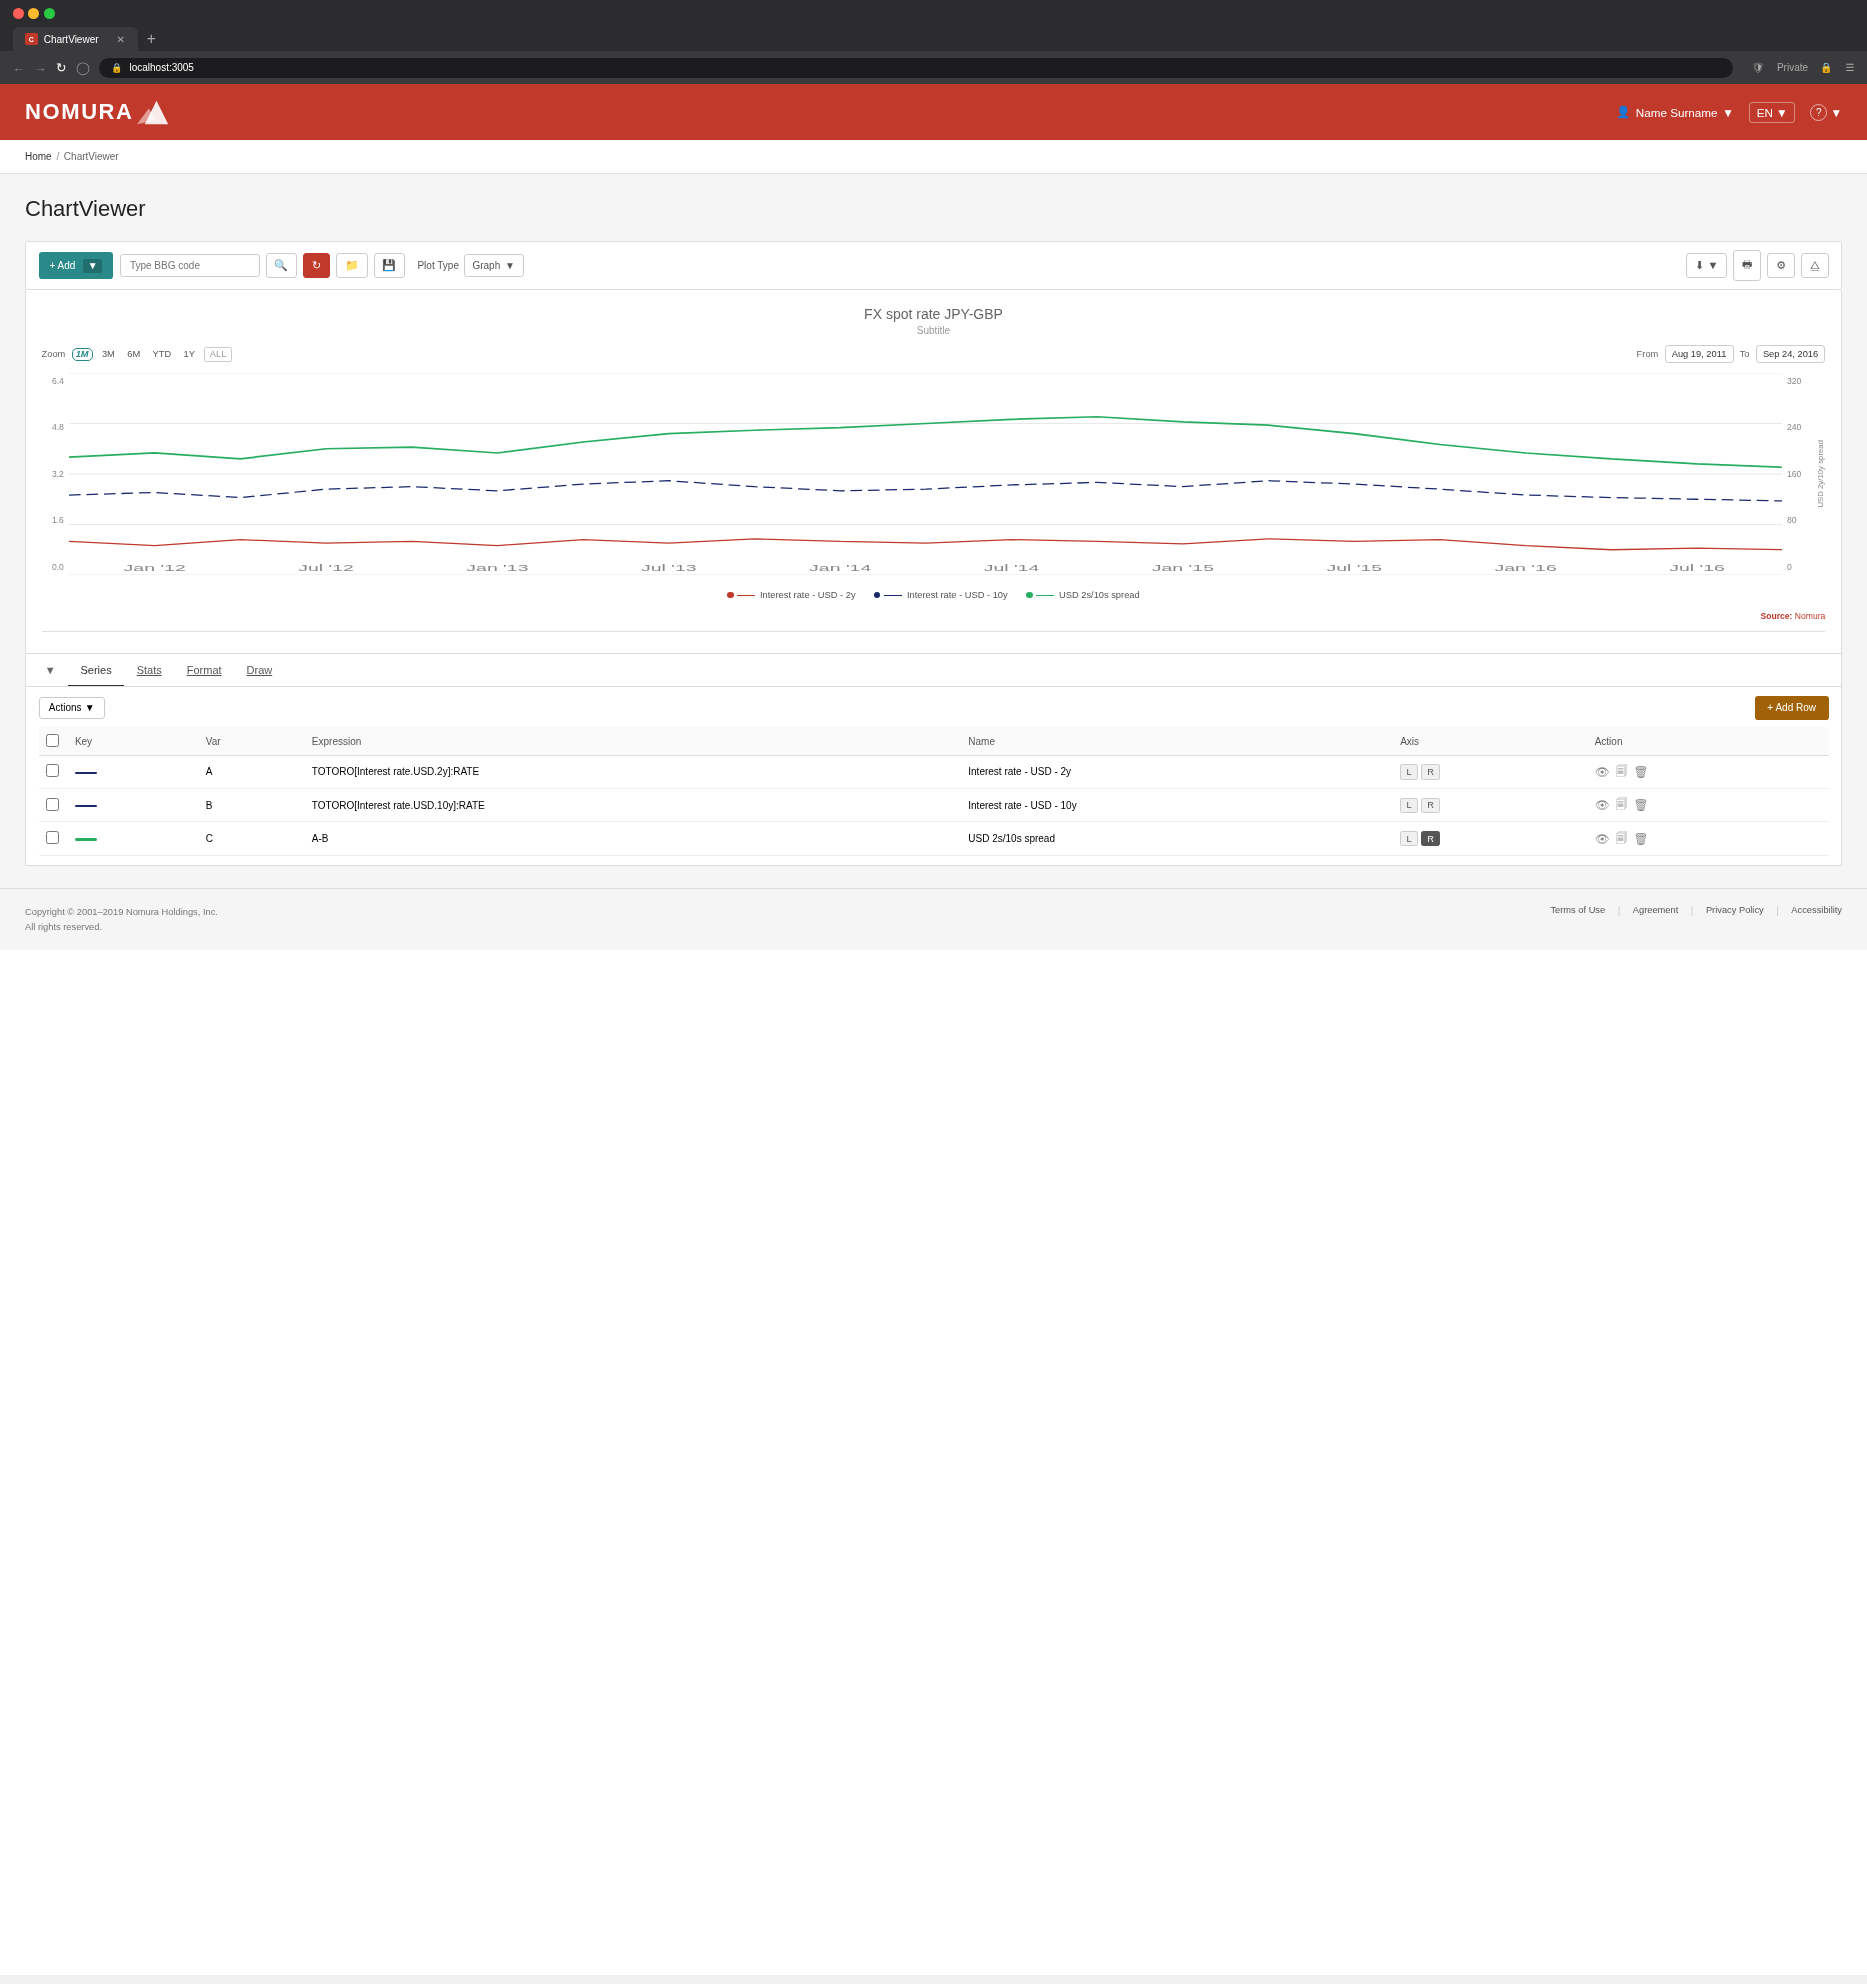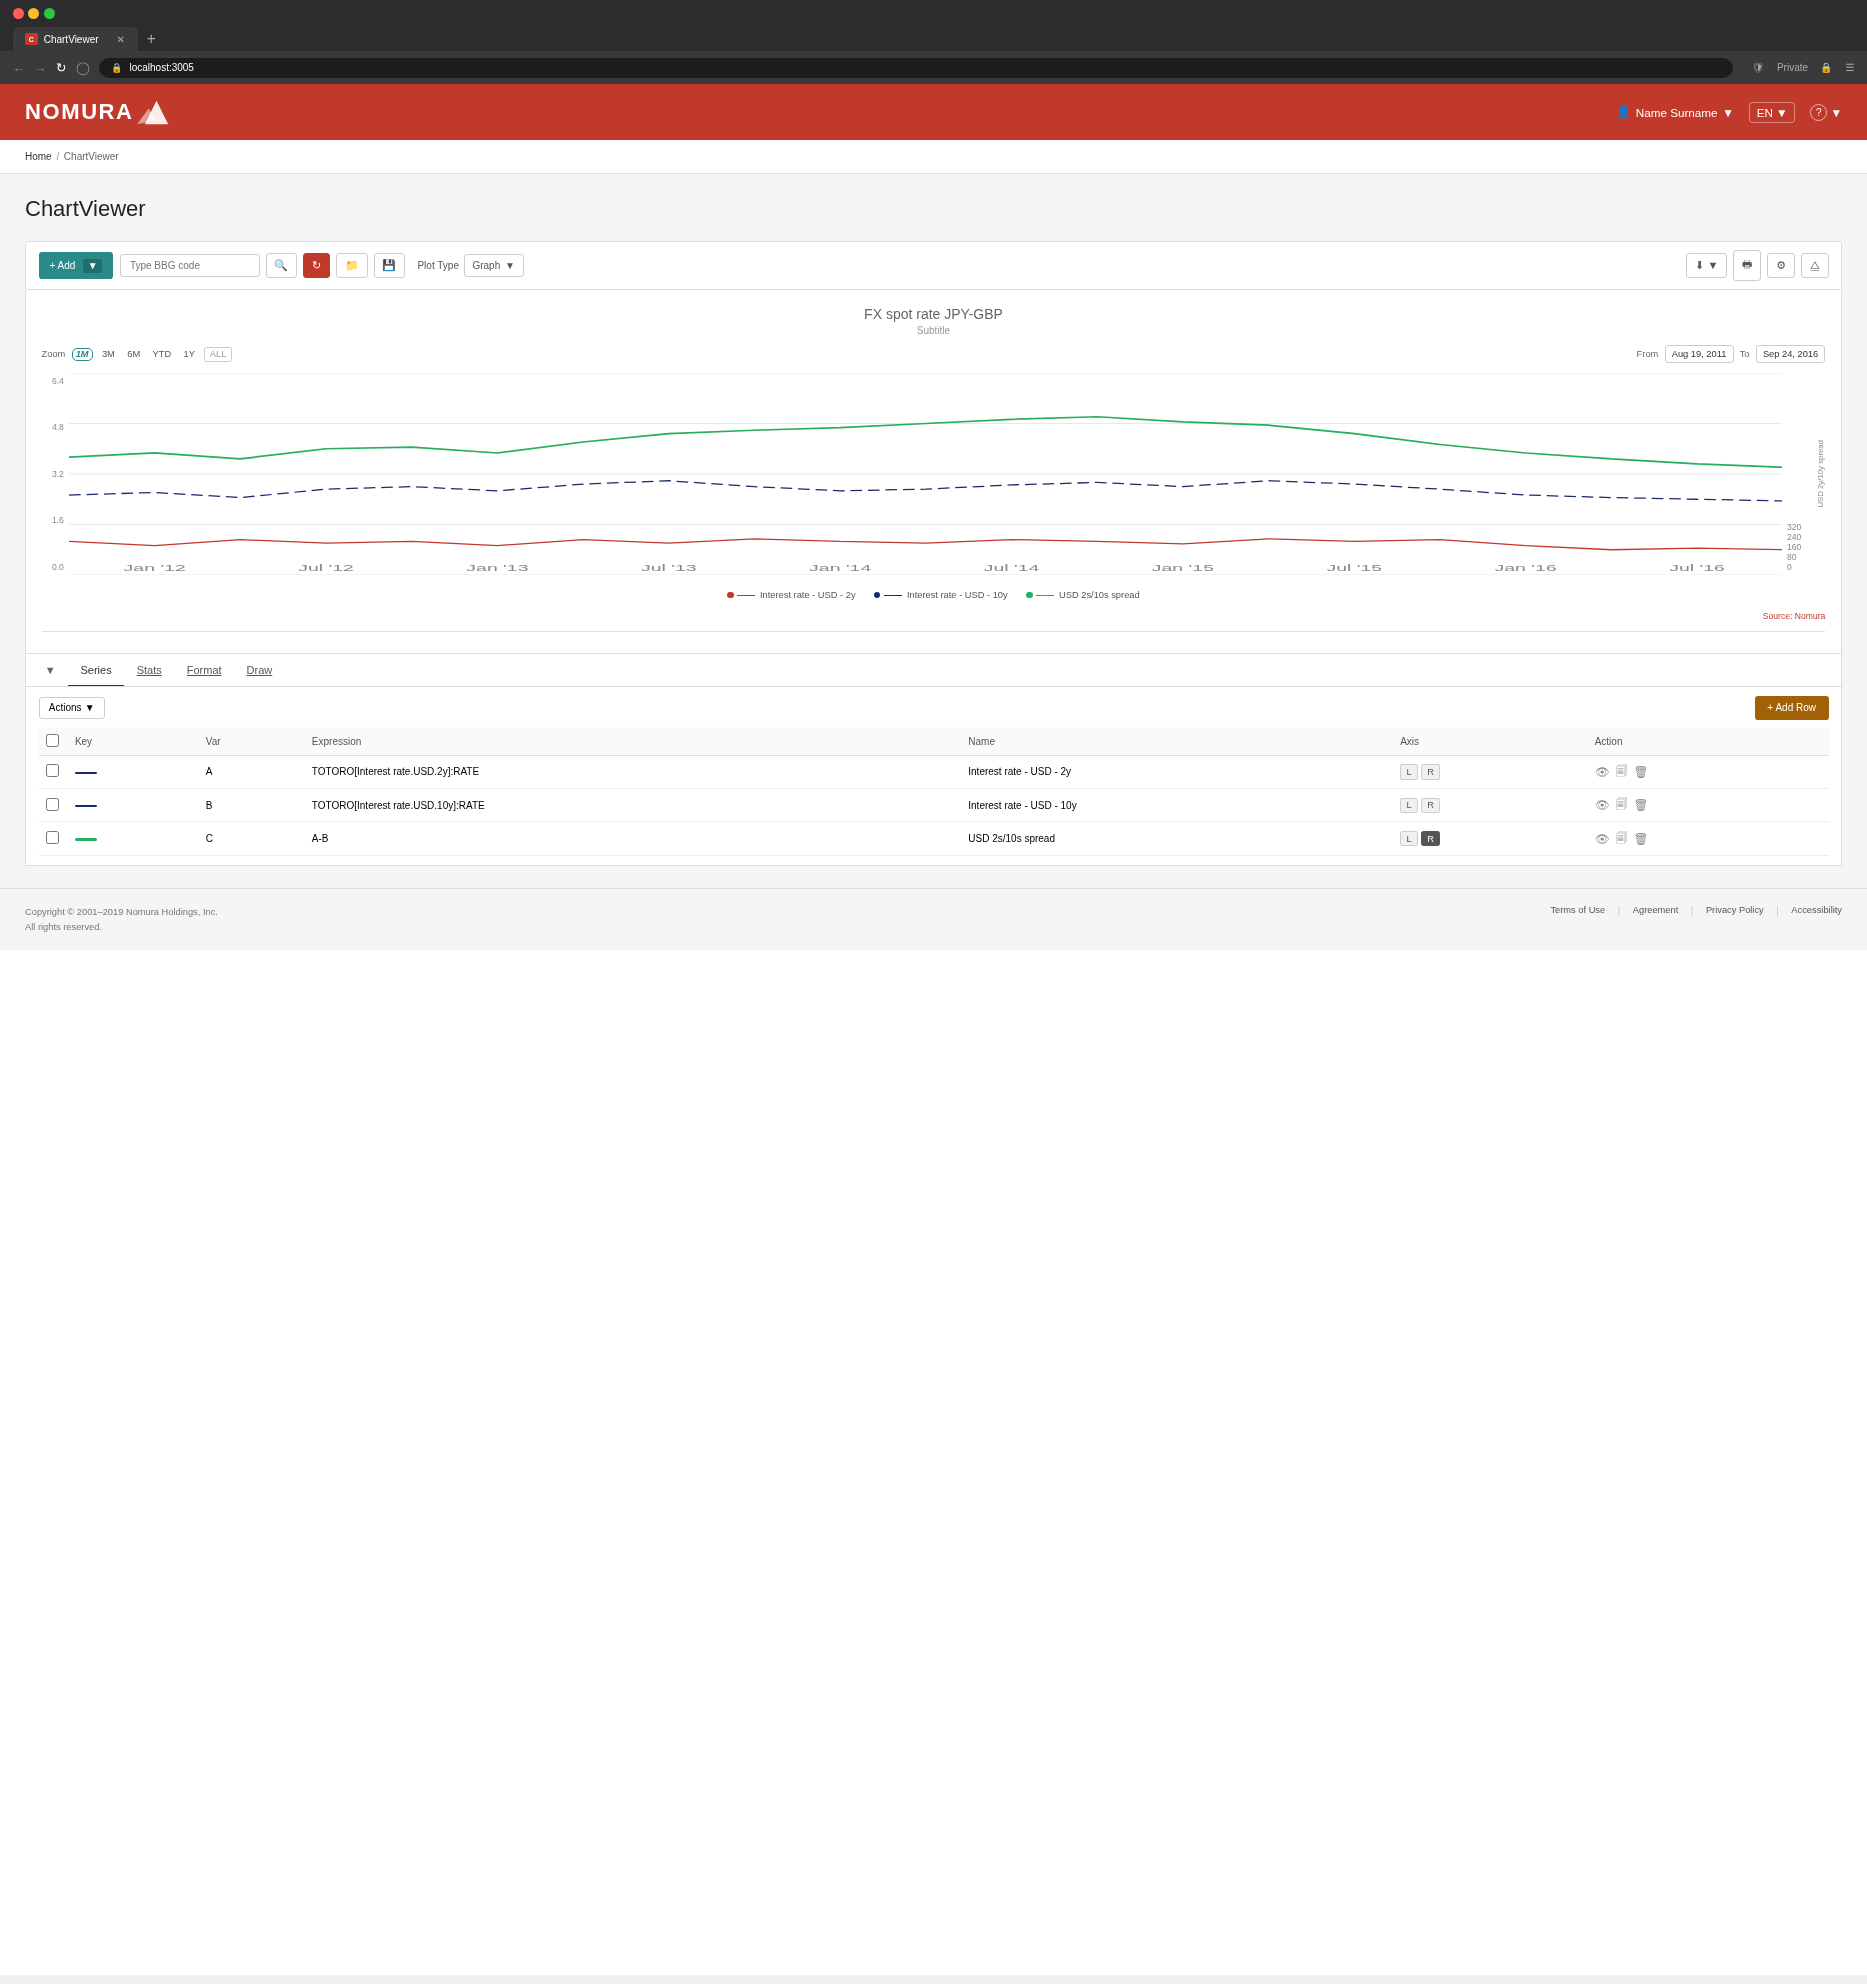--- a/index.html
+++ b/index.html
@@ -68,21 +68,21 @@
     .zoom-btn { color: #555; font-size: 9.3px; cursor: pointer; padding: 1.6px 3.1px; }
     .zoom-btn.active { color: #2a8a8a; font-weight: bold; border: 0.8px solid #2a8a8a; border-radius: 5px; padding: 0.8px 3.1px; font-style: italic; }
     .zoom-btn.all-btn { border: 0.8px solid #ccc; border-radius: 2.3px; padding: 1.6px 4.7px; color: #999; }
     .date-range { display: flex; align-items: center; gap: 6.2px; font-size: 9.3px; color: #666; }
     .date-input { border: 0.8px solid #ccc; border-radius: 3.1px; padding: 3.1px 6.2px; font-size: 9.3px; color: #333; background: #fff; }
     .chart-wrap { position: relative; height: 187px; margin: 7.8px 0; }
     .chart-legend { display: flex; align-items: center; justify-content: center; gap: 18.7px; padding: 7.8px 0; flex-wrap: wrap; }
     .legend-item { display: flex; align-items: center; gap: 4.7px; font-size: 9.3px; color: #555; }
     .legend-dot { width: 6.2px; height: 6.2px; border-radius: 50%; }
     .chart-source { text-align: right; font-size: 8.6px; color: #999; padding: 3.1px 0; }
-    .chart-source span { color: #c0392b; font-weight: 400; }
+    .chart-source span { color: #c0392b; font-weight: 700; }
 
     
     .series-panel { background: #fff; border: 0.8px solid #ddd; border-top: none; }
     .series-tabs-row { display: flex; align-items: center; border-bottom: 0.8px solid #ddd; padding: 0 12.5px; }
     .collapse-btn { color: #666; cursor: pointer; padding: 9.3px 6.2px; font-size: 11px; margin-right: 6.2px; }
     .series-tab { padding: 9.3px 12.5px; font-size: 11px; color: #555; cursor: pointer; border-bottom: 1.6px solid transparent; }
     .series-tab.active { color: #333; border-bottom: 1.6px solid #333; font-weight: 500; }
     .series-tab.underline { text-decoration: underline; }
 
     .series-table-wrap { padding: 9.3px 12.5px; }
@@ -262,21 +262,21 @@
             <text x="308" y="235" fill="#888" font-size="10" text-anchor="middle">Jul '13</text>
             <text x="396" y="235" fill="#888" font-size="10" text-anchor="middle">Jan '14</text>
             <text x="484" y="235" fill="#888" font-size="10" text-anchor="middle">Jul '14</text>
             <text x="572" y="235" fill="#888" font-size="10" text-anchor="middle">Jan '15</text>
             <text x="660" y="235" fill="#888" font-size="10" text-anchor="middle">Jul '15</text>
             <text x="748" y="235" fill="#888" font-size="10" text-anchor="middle">Jan '16</text>
             <text x="836" y="235" fill="#888" font-size="10" text-anchor="middle">Jul '16</text>
           </svg>
         </div>
 
-        <div style="display:flex; flex-direction:column; justify-content:flex-end; font-size:8.6px; color:#888; text-align:left; width:31px; padding-left:4.7px; padding-top:3.1px; padding-bottom:3.1px;">
+        <div style="display:flex; flex-direction:column; justify-content:space-between; font-size:8.6px; color:#888; text-align:left; width:31px; padding-left:4.7px; padding-top:3.1px; padding-bottom:3.1px;">
           <span>320</span>
             <span>240</span>
             <span>160</span>
             <span>80</span>
             <span>0</span>
         </div>
 
         <div style="writing-mode:vertical-rl; transform:rotate(180deg); font-size:7.8px; color:#888; white-space:nowrap; align-self:center; margin-left:3.1px;">USD 2y/10y spread</div>
       </div>
 

